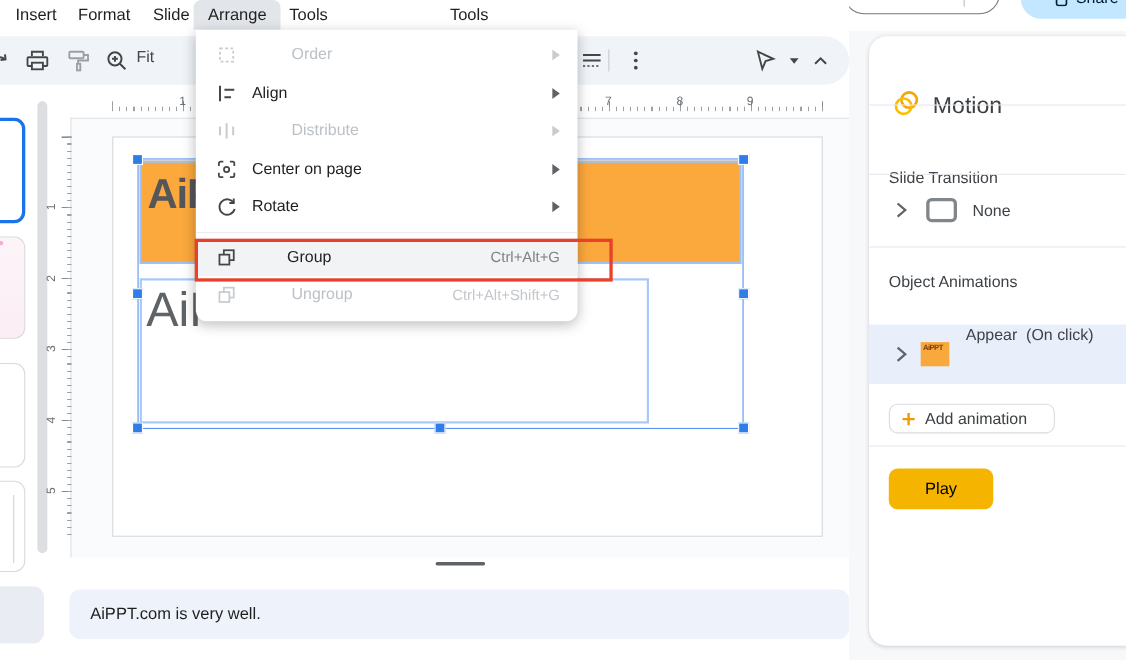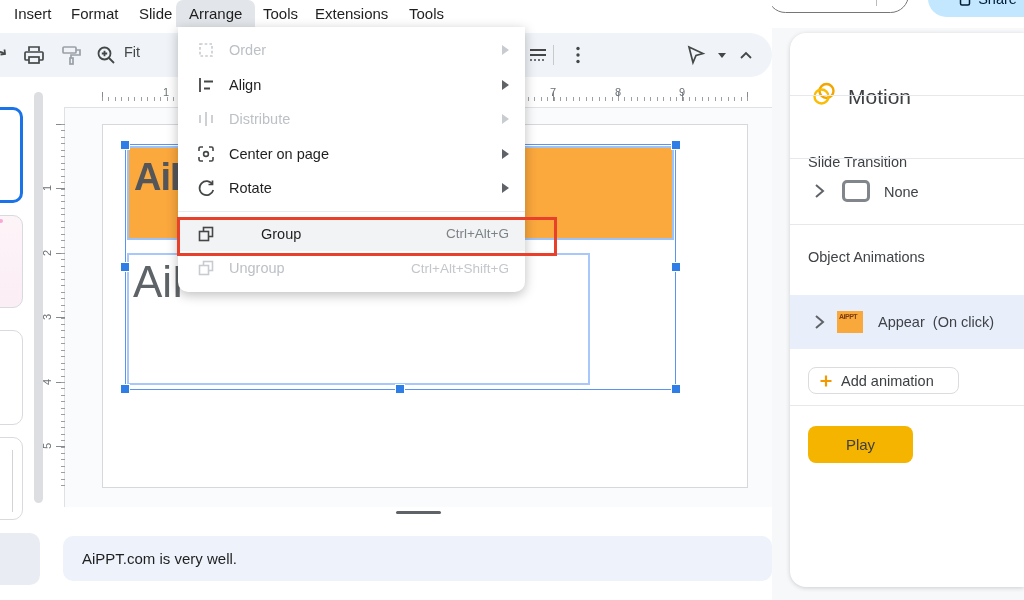--- a/index.html
+++ b/index.html
@@ -63,30 +63,30 @@
   .right-bg { position:absolute; left:772px; top:28px; width:252px; height:572px; background:#f6f8fa; }
   .panel { position:absolute; left:790px; top:33px; width:234px; height:554px; background:#fff; border-radius:16px 0 0 16px; box-shadow:0 1px 4px rgba(60,64,67,.22); z-index:6; }
   .p-div { position:absolute; left:0; width:234px; height:1px; background:#e7e8eb; }
   .p-title { position:absolute; left:58px; top:52px; font-size:21px; font-weight:500; color:#3c4043; }
   .p-label { position:absolute; left:18px; font-size:14.5px; color:#3f4347; }
   .chev { position:absolute; width:14px; height:18px; color:#5f6368; }
   .none-icon { position:absolute; left:52px; top:147px; width:28px; height:22px; border:3px solid #80868b; border-radius:5px; }
   .anim-row { position:absolute; left:0; top:262px; width:234px; height:54px; background:#e9eefb; }
   .anim-thumb { position:absolute; left:47px; top:16px; width:26px; height:22px; background:#f9a83c; overflow:hidden; }
   .anim-thumb span { display:block; margin:2px 0 0 2px; font-size:7px; font-weight:bold; color:#7c3c0c; letter-spacing:-0.5px; }
-  .anim-text { position:absolute; left:88px; top:19px; font-size:14.5px; color:#3f4347; }
+  .anim-text { position:absolute; left:88px; top:2px; font-size:14.5px; color:#3f4347; }
   .add-anim { position:absolute; left:18px; top:334px; width:151px; height:27px; background:#fff; border:1px solid #dadce0; border-radius:8px; display:flex; align-items:center; gap:8px; padding-left:10px; font-size:14.5px; color:#3c4043; }
-  .play-btn { position:absolute; left:18px; top:393px; width:105px; height:37px; background:#f5b400; border:none; border-radius:8px; font-size:15px; font-weight:500; color:#404040; font-family:inherit; }
+  .play-btn { position:absolute; left:18px; top:393px; width:95px; height:37px; background:#f5b400; border:none; border-radius:8px; font-size:15px; font-weight:500; color:#000000; font-family:inherit; }
 
   
   .menu { position:absolute; left:178px; top:27px; width:347px; background:#fff; border-radius:0 0 10px 10px; box-shadow:0 3px 12px rgba(0,0,0,.26); padding:6px 0; z-index:20; }
   .menu-item { height:34.5px; display:flex; align-items:center; padding:0 16px 0 18px; font-size:14.5px; color:#1f1f1f; }
   .menu-item .mi-icon { width:20px; height:20px; margin-right:13px; color:#444746; flex:none; }
   .menu-item.highlight { background:#f1f3f4;gap:32px; }
-  .menu-item.disabled { color:#bcc1c6; }
+  .menu-item.disabled { color:#bcc1c6;gap:36px; }
   .menu-item.disabled .mi-icon { color:#c8ccd0; }
   .mi-arrow { margin-left:auto; color:#5f6368; display:flex; }
   .disabled .mi-arrow { color:#c8ccd0; }
   .mi-shortcut { margin-left:auto; font-size:13.5px; color:#7d8287; }
   .disabled .mi-shortcut { color:#c3c7cc; }
   .menu-sep { height:1px; background:#e8eaed; margin:5px 0; }
   .red-box { position:absolute; left:177px; top:217px; width:380px; height:39px; border:3px solid #e8402a; z-index:21; pointer-events:none; }
 
   svg { display:block; }
 </style>
@@ -123,21 +123,20 @@
       </svg>
     <span>Share</span>
   </div>
 
   <div class="menubar">
     <div class="mb-item" style="left:1px;">Insert</div>
     <div class="mb-item" style="left:58px;">Format</div>
     <div class="mb-item" style="left:126px;">Slide</div>
     <div class="mb-item active" style="left:176px;">Arrange</div>
     <div class="mb-item" style="left:250px;">Tools</div>
-    <div class="mb-item" style="left:302px;">Extensions</div>
     <div class="mb-item" style="left:396px;">Tools</div>
   </div>
 
   <div class="toolbar">
     <div class="tb-i" style="left:18px;">
       <svg width="24" height="24" viewBox="0 0 24 24" fill="none" stroke="#444746" stroke-width="1.8">
           <path d="M2 16c0-6 7-9 12-5.5"></path>
           <path d="M14.5 6.5 15 11l-4.5.5"></path>
         </svg>
     </div>

